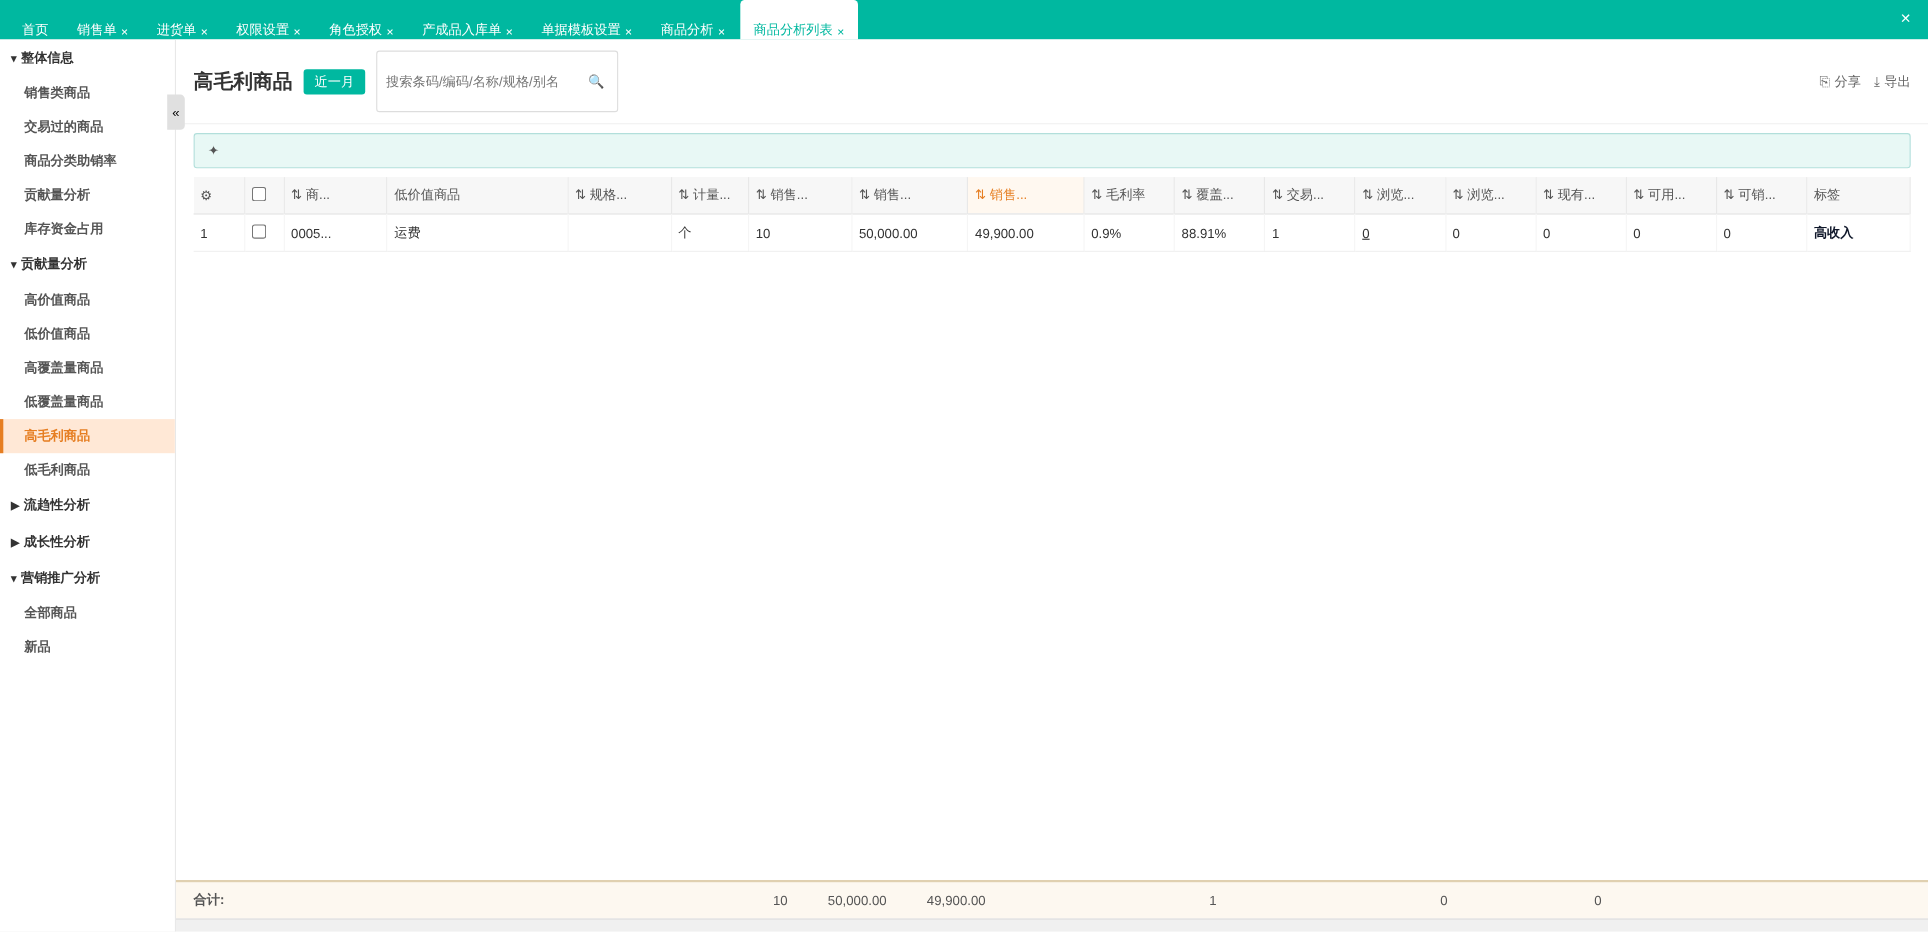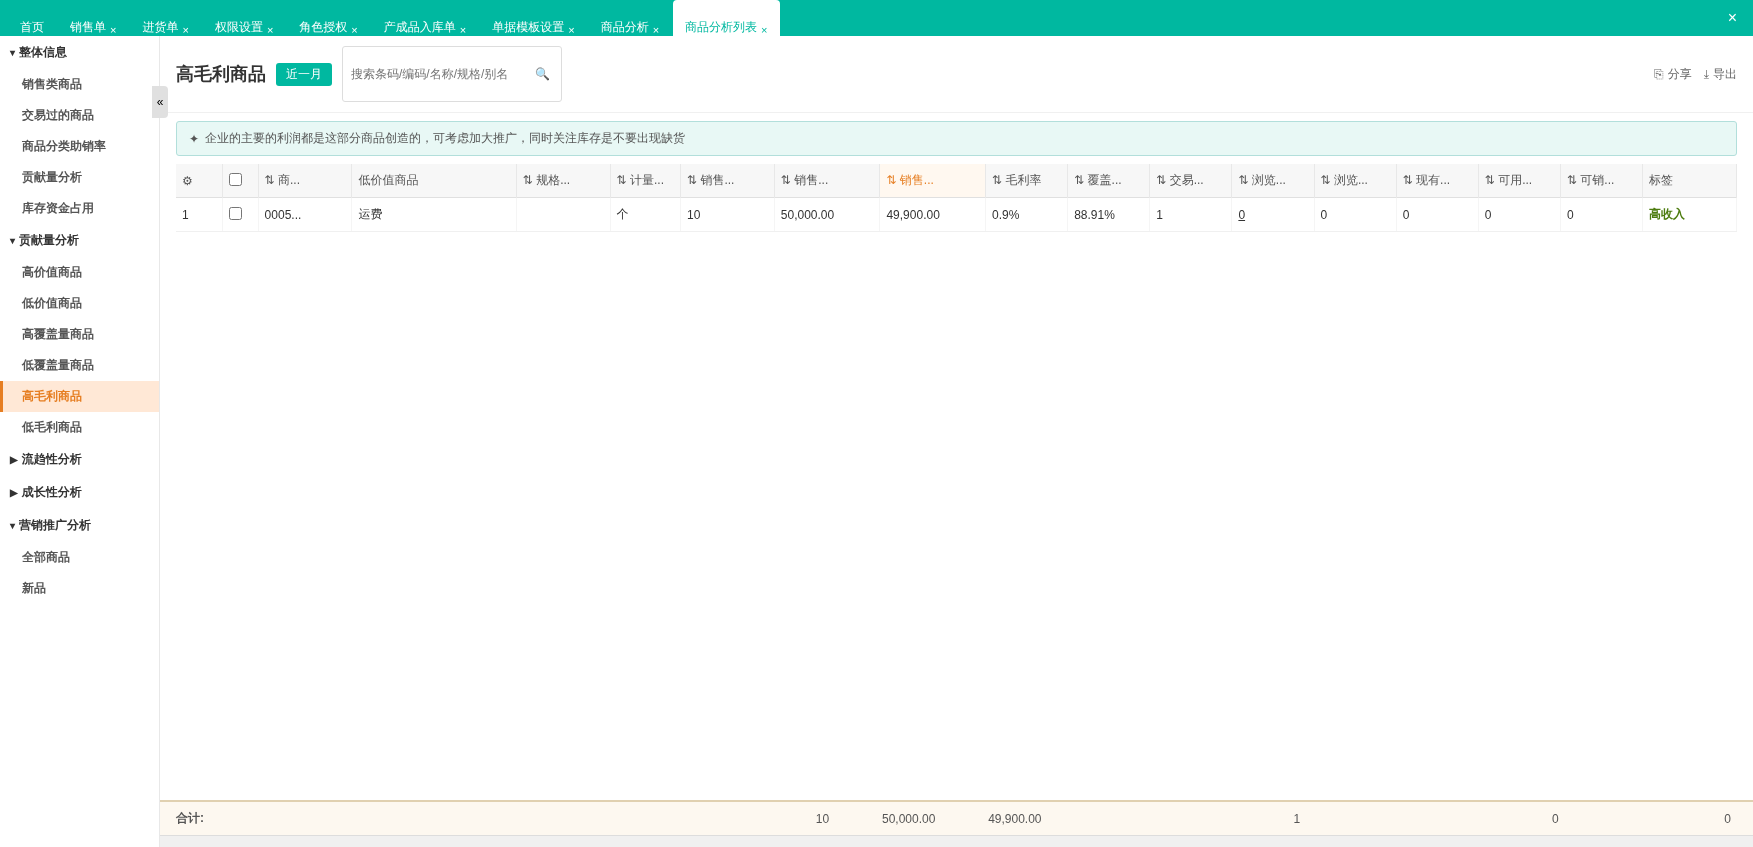--- a/index.html
+++ b/index.html
@@ -186,34 +186,33 @@
     td {
       padding: 8px 6px;
       border-bottom: 1px solid #f0f0f0;
       border-right: 1px solid #f5f5f5;
       color: #333;
       white-space: nowrap;
       overflow: hidden;
       text-overflow: ellipsis;
       font-size: 12px;
     }
-    .tag-green { color: #4d7c0f; font-weight: bold; }
+    .tag-green { color: #0f172a; font-weight: bold; }
     .tag-link { color: #333; text-decoration: underline; cursor: pointer; }
 
     
     .footer-total {
       background: #fdf8f0;
       border-top: 2px solid #e0d0b0;
       display: flex;
       align-items: center;
       padding: 8px 16px;
       color: #555;
       font-size: 13px;
       gap: 0;
-      justify-content: space-between;
     }
     .footer-total .label { font-weight: bold; margin-right: 8px; }
 
     
     .bottom-scrollbar {
       height: 12px;
       background: #f0f0f0;
       border-top: 1px solid #ddd;
     }
   </style>
@@ -350,21 +349,20 @@
         </div>
         <div class="header-action-btn">
           <span>⤓</span>
           <span>导出</span>
         </div>
       </div>
     </div>
 
     <div class="info-banner">
       <span>✦</span>
-      <span>企业的主要的利润都是这部分商品创造的，可考虑加大推广，同时关注库存是不要出现缺货</span>
     </div>
 
     <div class="table-container">
       <table>
         <thead>
           <tr>
             <th style="width:40px">
               <span>⚙</span>
             </th>
             <th style="width:30px">

